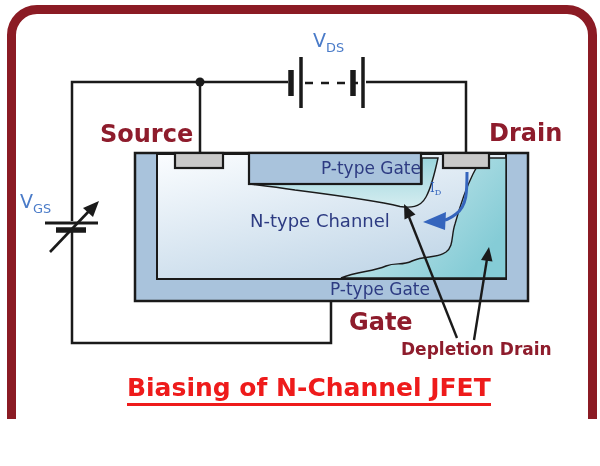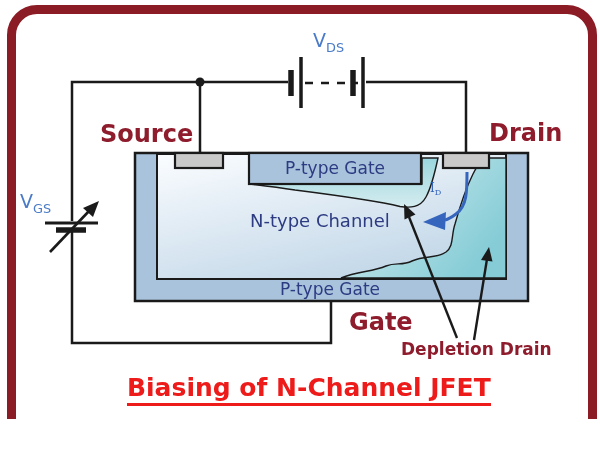--- a/index.html
+++ b/index.html
@@ -16,21 +16,21 @@
   svg.diagram{position:absolute;left:0;top:0;}
   .lbl{position:absolute;white-space:nowrap;line-height:1.1;}
   .maroon{color:var(--label-maroon);font-weight:bold;font-size:24px;}
   .navy{color:var(--text-navy);font-size:17px;text-align:right;}
   .volt{color:var(--voltage-blue);font-size:19px;}
   .volt sub,.cur sub{font-size:0.68em;}
   .cur{color:var(--current-blue);font-size:12px;font-family:"DejaVu Serif","Liberation Serif",serif;}
   .title{left:127px;top:374px;color:var(--title-red);font-size:25px;font-weight:bold;
          border-bottom:3px solid var(--title-red);padding-bottom:1px;}
   .website{right:16px;top:415px;color:var(--website-blue);font-size:19px;font-weight:bold;}
-  .centered{text-align:center;}
+  .centered{text-align:right;}
 </style>
 </head>
 <body>
 
 <div class="stage">
 
   <div class="frame"></div>
 
   <svg class="diagram" width="600" height="466" viewBox="0 0 600 466">
     <defs>

